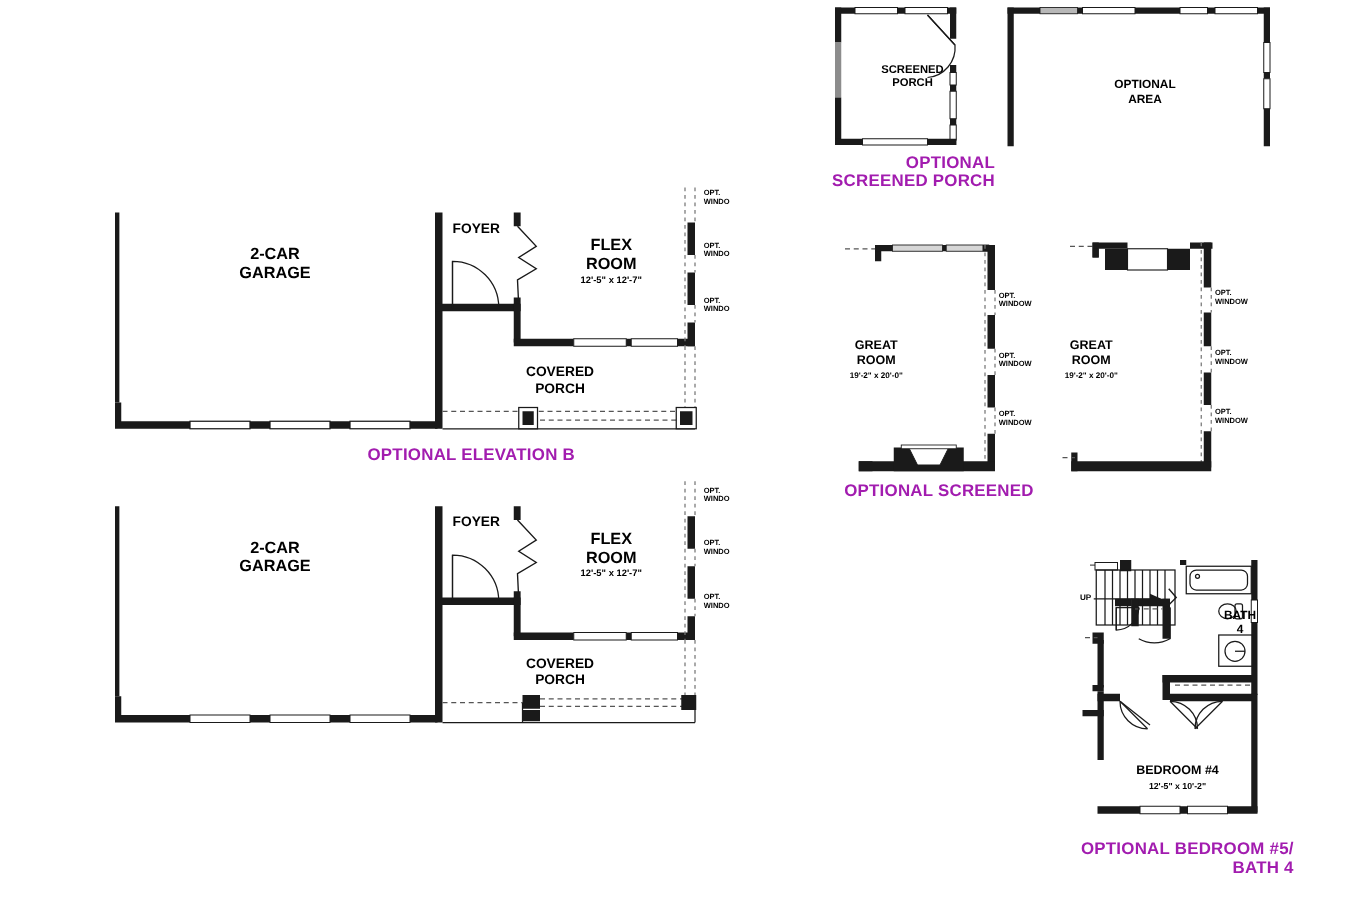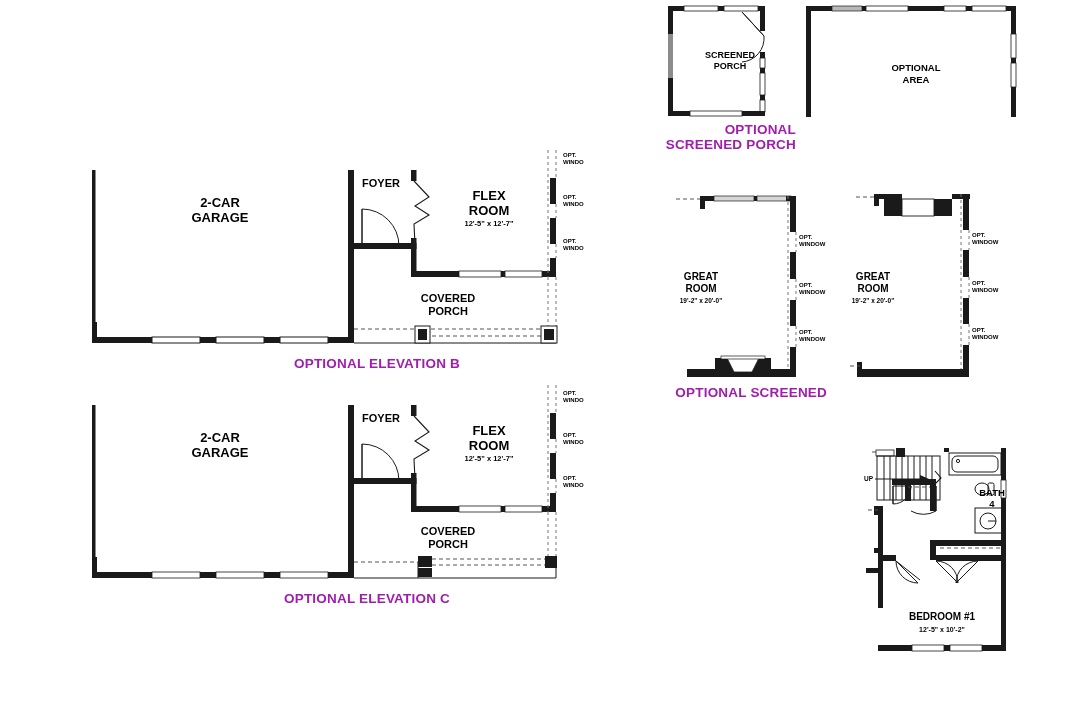--- a/index.html
+++ b/index.html
@@ -417,21 +417,20 @@
   <div class="room-label" style="left:400px; top:525px; width:96px;">COVERED
 PORCH</div>
 
   <div class="opt-window" style="left:563px; top:390px;">OPT.
 WINDO</div>
   <div class="opt-window" style="left:563px; top:432px;">OPT.
 WINDO</div>
   <div class="opt-window" style="left:563px; top:475px;">OPT.
 WINDO</div>
 
-  <div class="caption" style="left:170px; top:591px; width:280px;">OPTIONAL ELEVATION C</div>
 
   <div class="room-label" style="left:680px; top:50px; width:100px; font-size:9px; line-height:11px;">SCREENED
 PORCH</div>
 
   <div class="caption" style="left:636px; top:122px; width:160px;">OPTIONAL
 SCREENED PORCH</div>
 
   <div class="room-label" style="left:861px; top:62px; width:110px; font-size:9.5px; line-height:12px;">OPTIONAL
 AREA</div>
 
@@ -459,17 +458,19 @@
 WINDOW</div>
   <div class="opt-window" style="left:972px; top:327px;">OPT.
 WINDOW</div>
 
 
   <div class="tiny-label" style="left:864px; top:475px;">UP</div>
 
   <div class="room-label" style="left:971px; top:487px; width:42px; font-size:9.5px; line-height:11px;">BATH
 4</div>
 
-  <div class="room-label" style="left:890px; top:611px; width:104px; font-size:10px; line-height:12px;">BEDROOM #1</div>
+  <div class="room-label" style="left:890px; top:611px; width:104px; font-size:10px; line-height:12px;">BEDROOM #4</div>
   <div class="room-dim" style="left:890px; top:625px; width:104px; font-size:7px;">12'-5" x 10'-2"</div>
 
+  <div class="caption" style="left:845px; top:671px; width:190px;">OPTIONAL BEDROOM #5/
+BATH 4</div>
 
 </div>
 
 </body></html>

